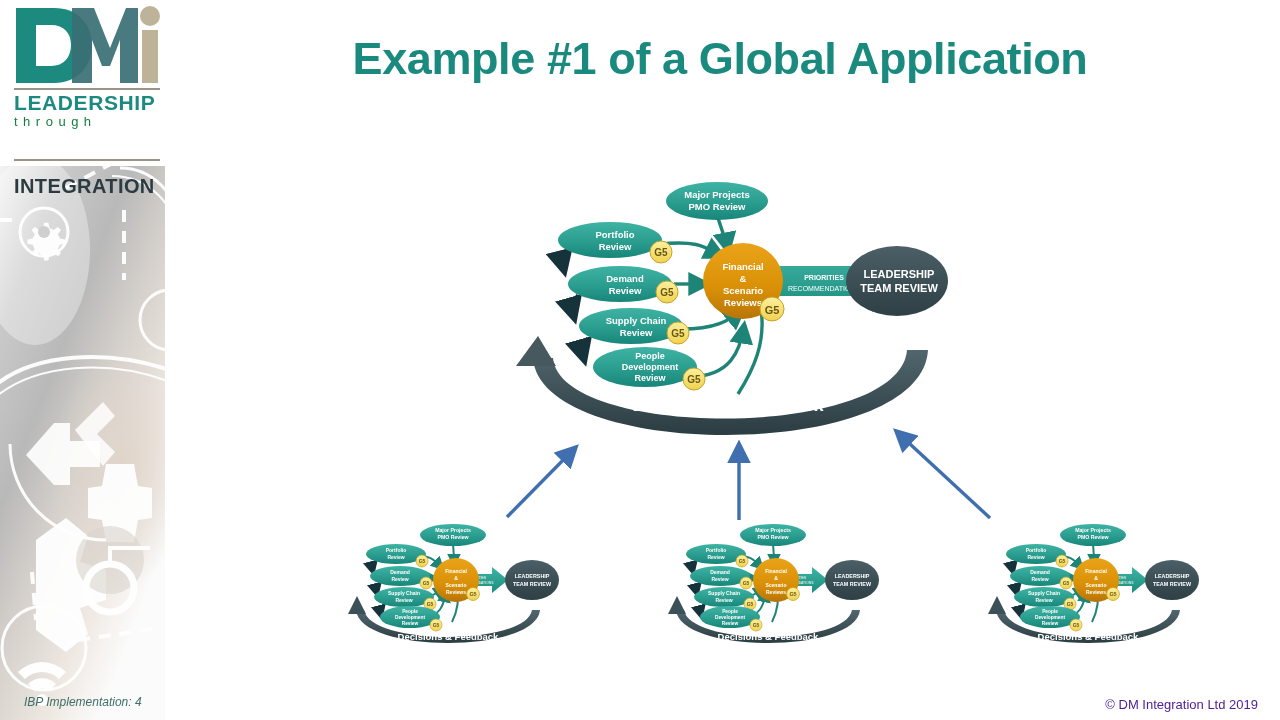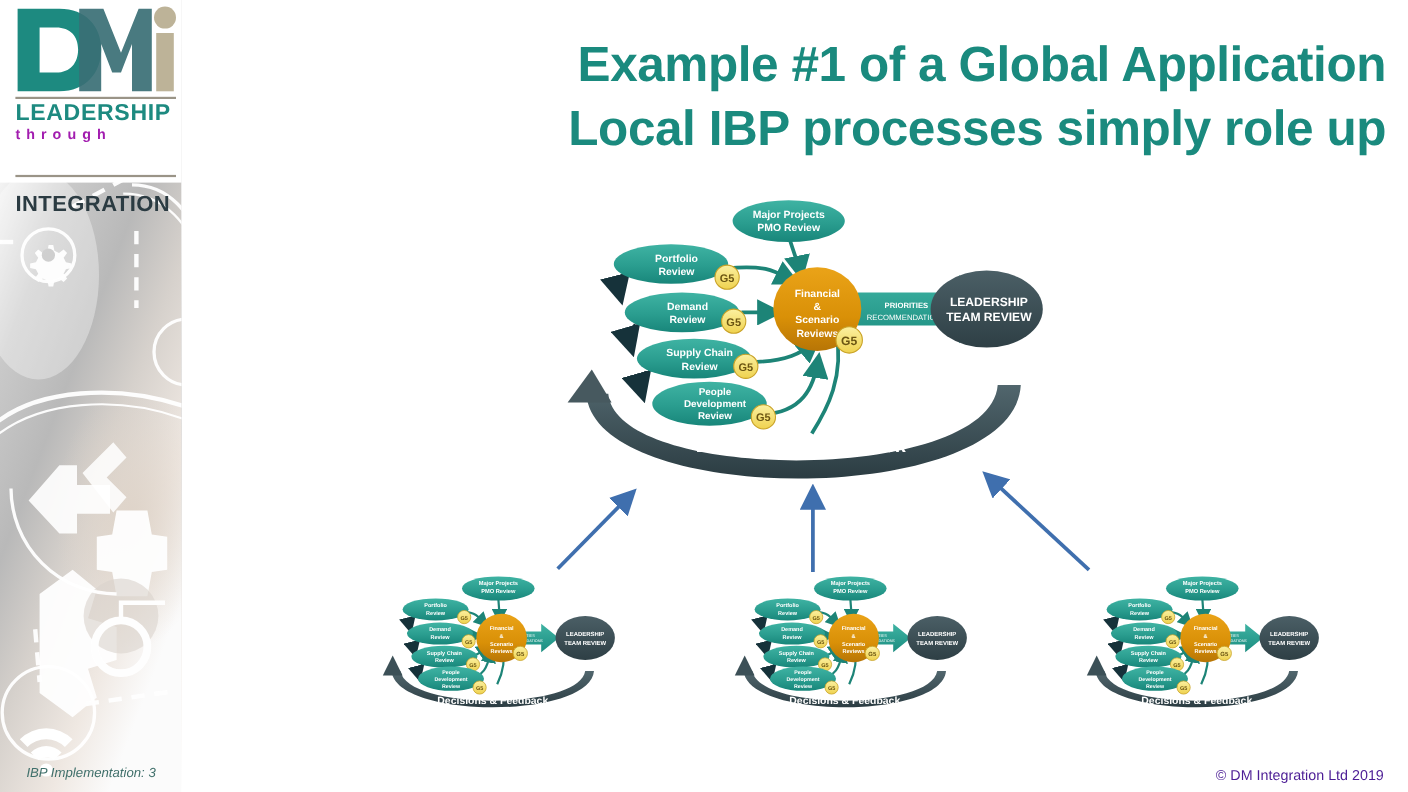--- a/index.html
+++ b/index.html
@@ -25,32 +25,32 @@
   }
   #logo-mark{position:absolute;left:14px;top:4px;width:146px;height:84px;}
   .logo-rule{position:absolute;left:14px;width:146px;height:2px;background:#9a9487;}
   #logo-leadership{
     position:absolute;left:14px;top:92px;width:146px;
     font-size:21px;font-weight:bold;color:#1d8a80;
     letter-spacing:0.6px;line-height:22px;
   }
   #logo-through{
     position:absolute;left:14px;top:114px;width:146px;
-    font-size:13px;color:#a21caf;letter-spacing:5.5px;line-height:16px;font-weight:bold;
+    font-size:13px;color:#15803d;letter-spacing:5.5px;line-height:16px;
   }
   #logo-integration{
     position:absolute;left:14px;top:133px;width:146px;
     font-size:20px;font-weight:bold;color:#2b3b42;
     letter-spacing:0.4px;line-height:22px;margin-top:42px;
   }
 
   
   #title{
     position:absolute;left:180px;top:30px;width:1080px;
-    text-align:right;color:#1a8a7e;
+    text-align:center;color:#1a8a7e;
     font-size:45px;font-weight:bold;line-height:58px;
     font-family:"Liberation Sans", sans-serif;
     letter-spacing:-0.4px;
   }
   #title .line{display:block;white-space:nowrap;}
 
   
   #stage{position:absolute;left:0;top:0;width:1280px;height:720px;}
 
   
@@ -149,21 +149,20 @@
   </svg>
   <div class="logo-rule" style="top:88px"></div>
   <div id="logo-leadership">LEADERSHIP</div>
   <div id="logo-through">through</div>
   <div id="logo-integration">INTEGRATION</div>
   <div class="logo-rule" style="top:159px"></div>
 </div>
 
 <div id="title">
   <span class="line">Example #1 of a Global Application</span>
-  <span class="line">Local IBP processes simply role up</span>
 </div>
 
 <svg id="stage" viewBox="0 0 1280 720">
   <defs>
     <linearGradient id="tealGrad" x1="0" y1="0" x2="0" y2="1">
       <stop offset="0%" stop-color="#3fb3a3"></stop>
       <stop offset="55%" stop-color="#2a9d8f"></stop>
       <stop offset="100%" stop-color="#18867a"></stop>
     </linearGradient>
     <linearGradient id="orangeGrad" x1="0" y1="0" x2="0" y2="1">
@@ -376,14 +375,14 @@
     <use href="#miniProcess"></use>
   </g>
   <g transform="translate(660,518)">
     <use href="#miniProcess"></use>
   </g>
   <g transform="translate(980,518)">
     <use href="#miniProcess"></use>
   </g>
 </svg>
 
-<div id="footer-left">IBP Implementation: 3</div>
+<div id="footer-left">IBP Implementation: 4</div>
 <div id="footer-right">© DM Integration Ltd 2019</div>
 
 </body></html>

